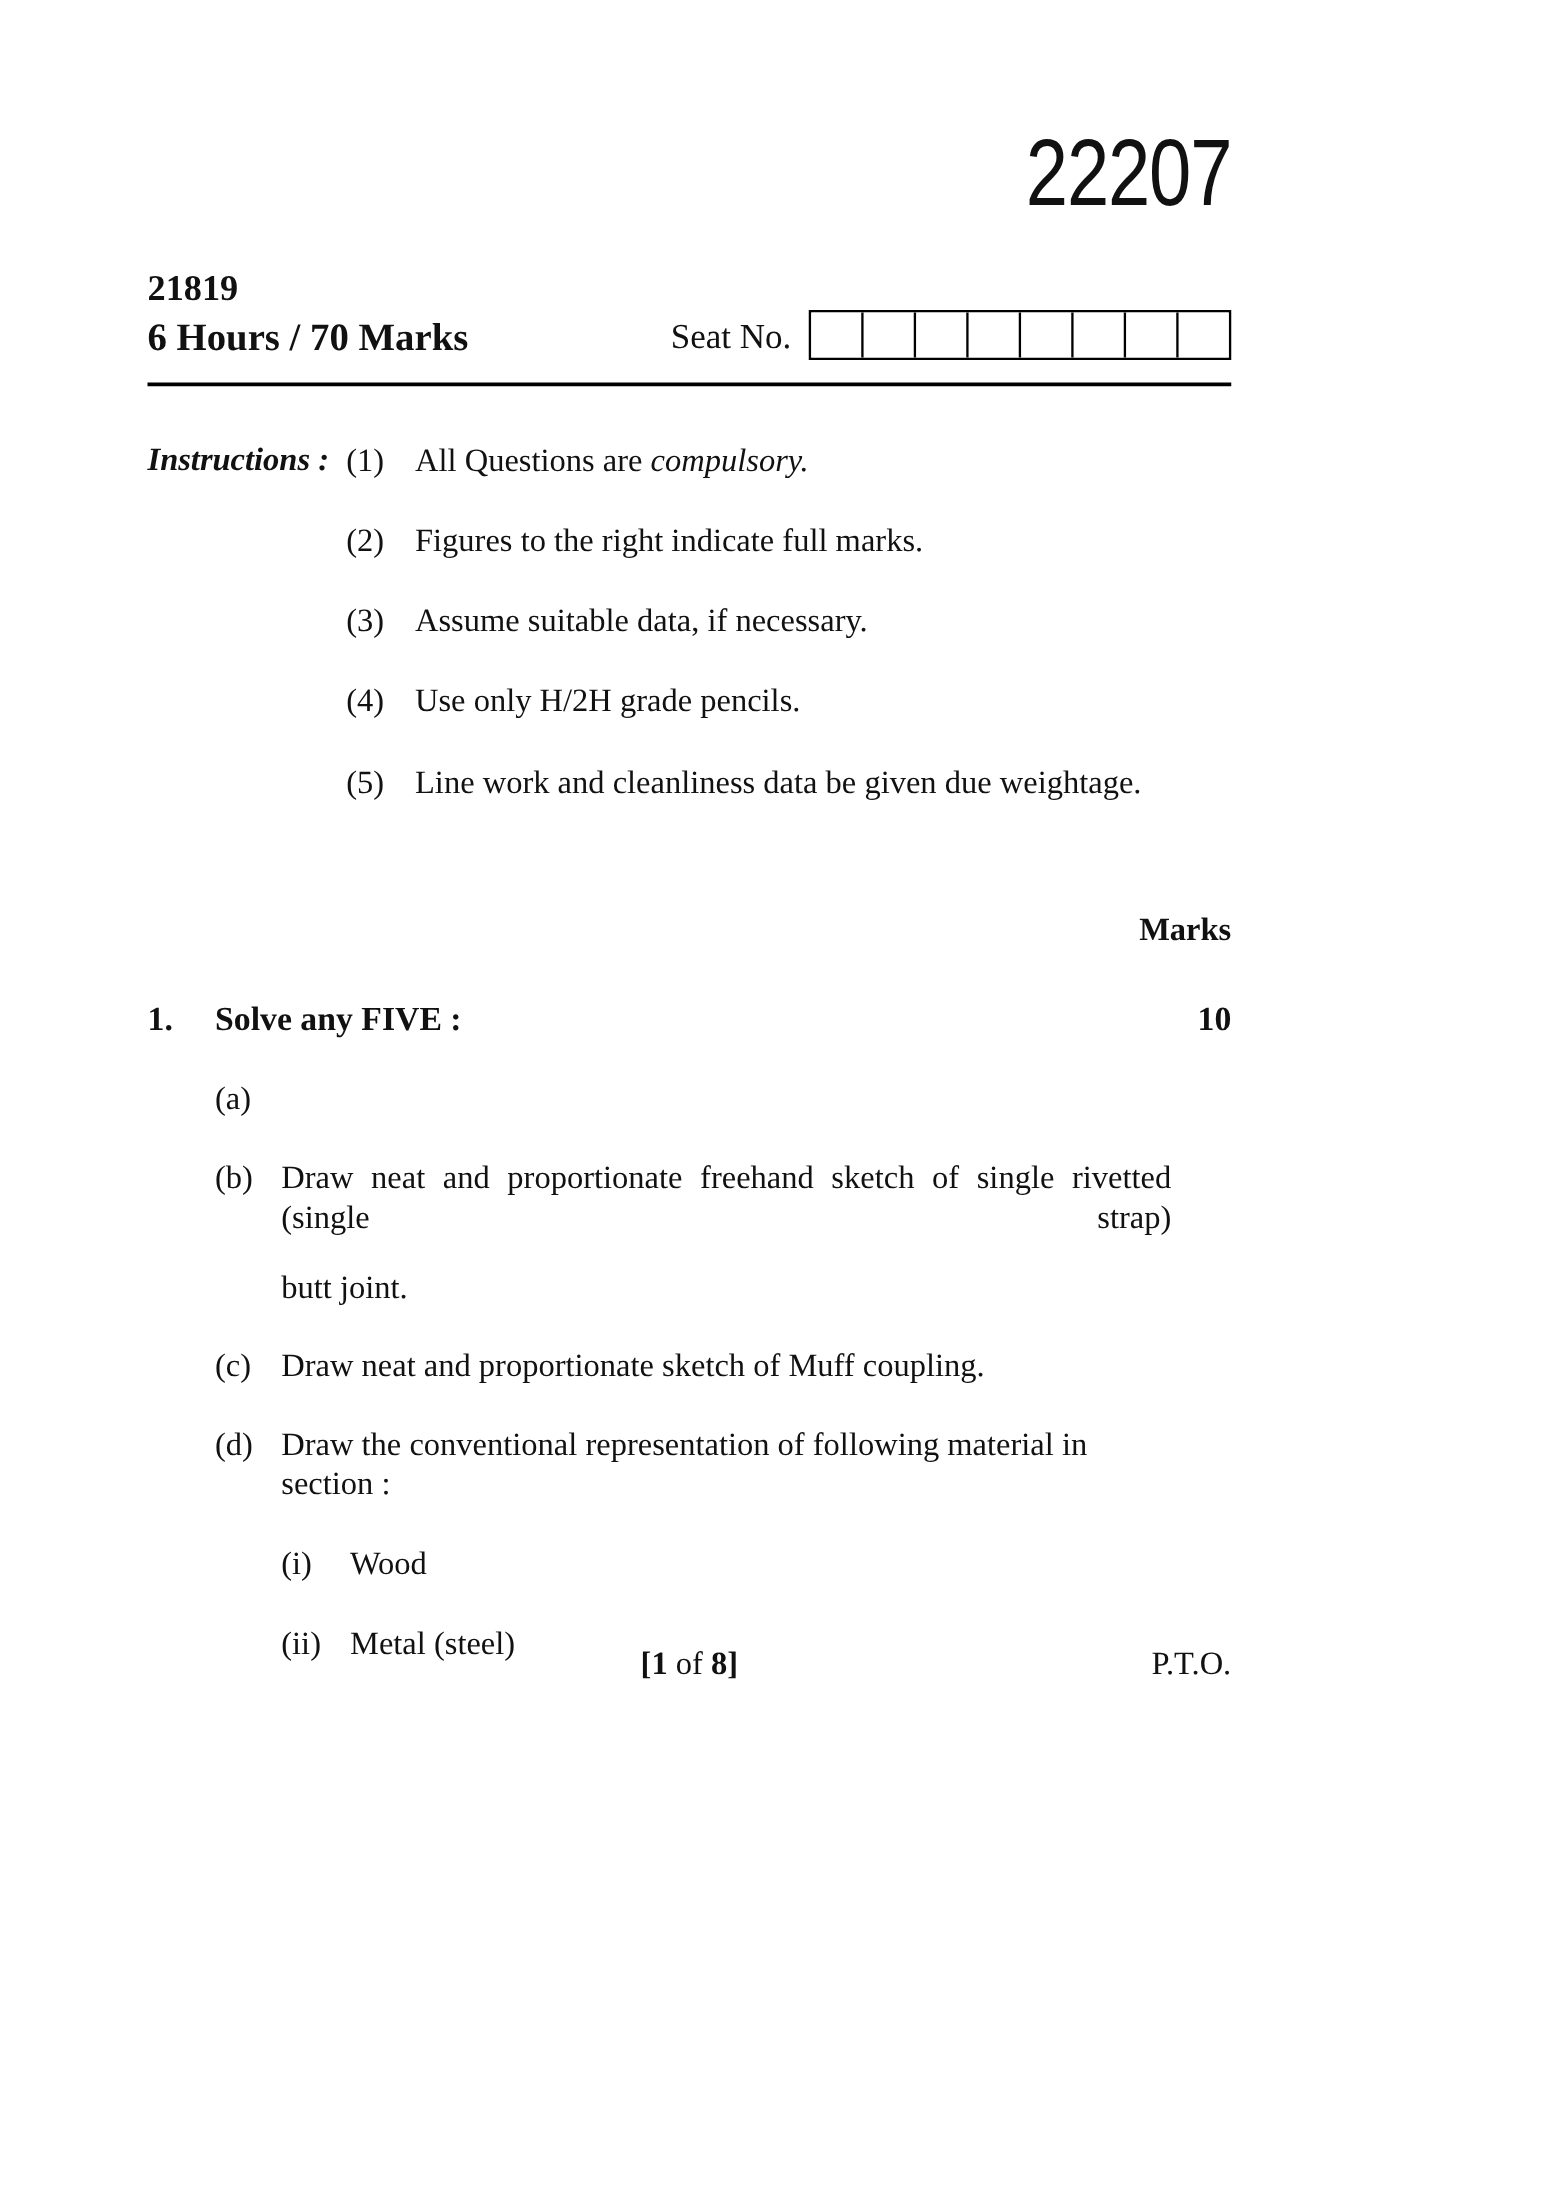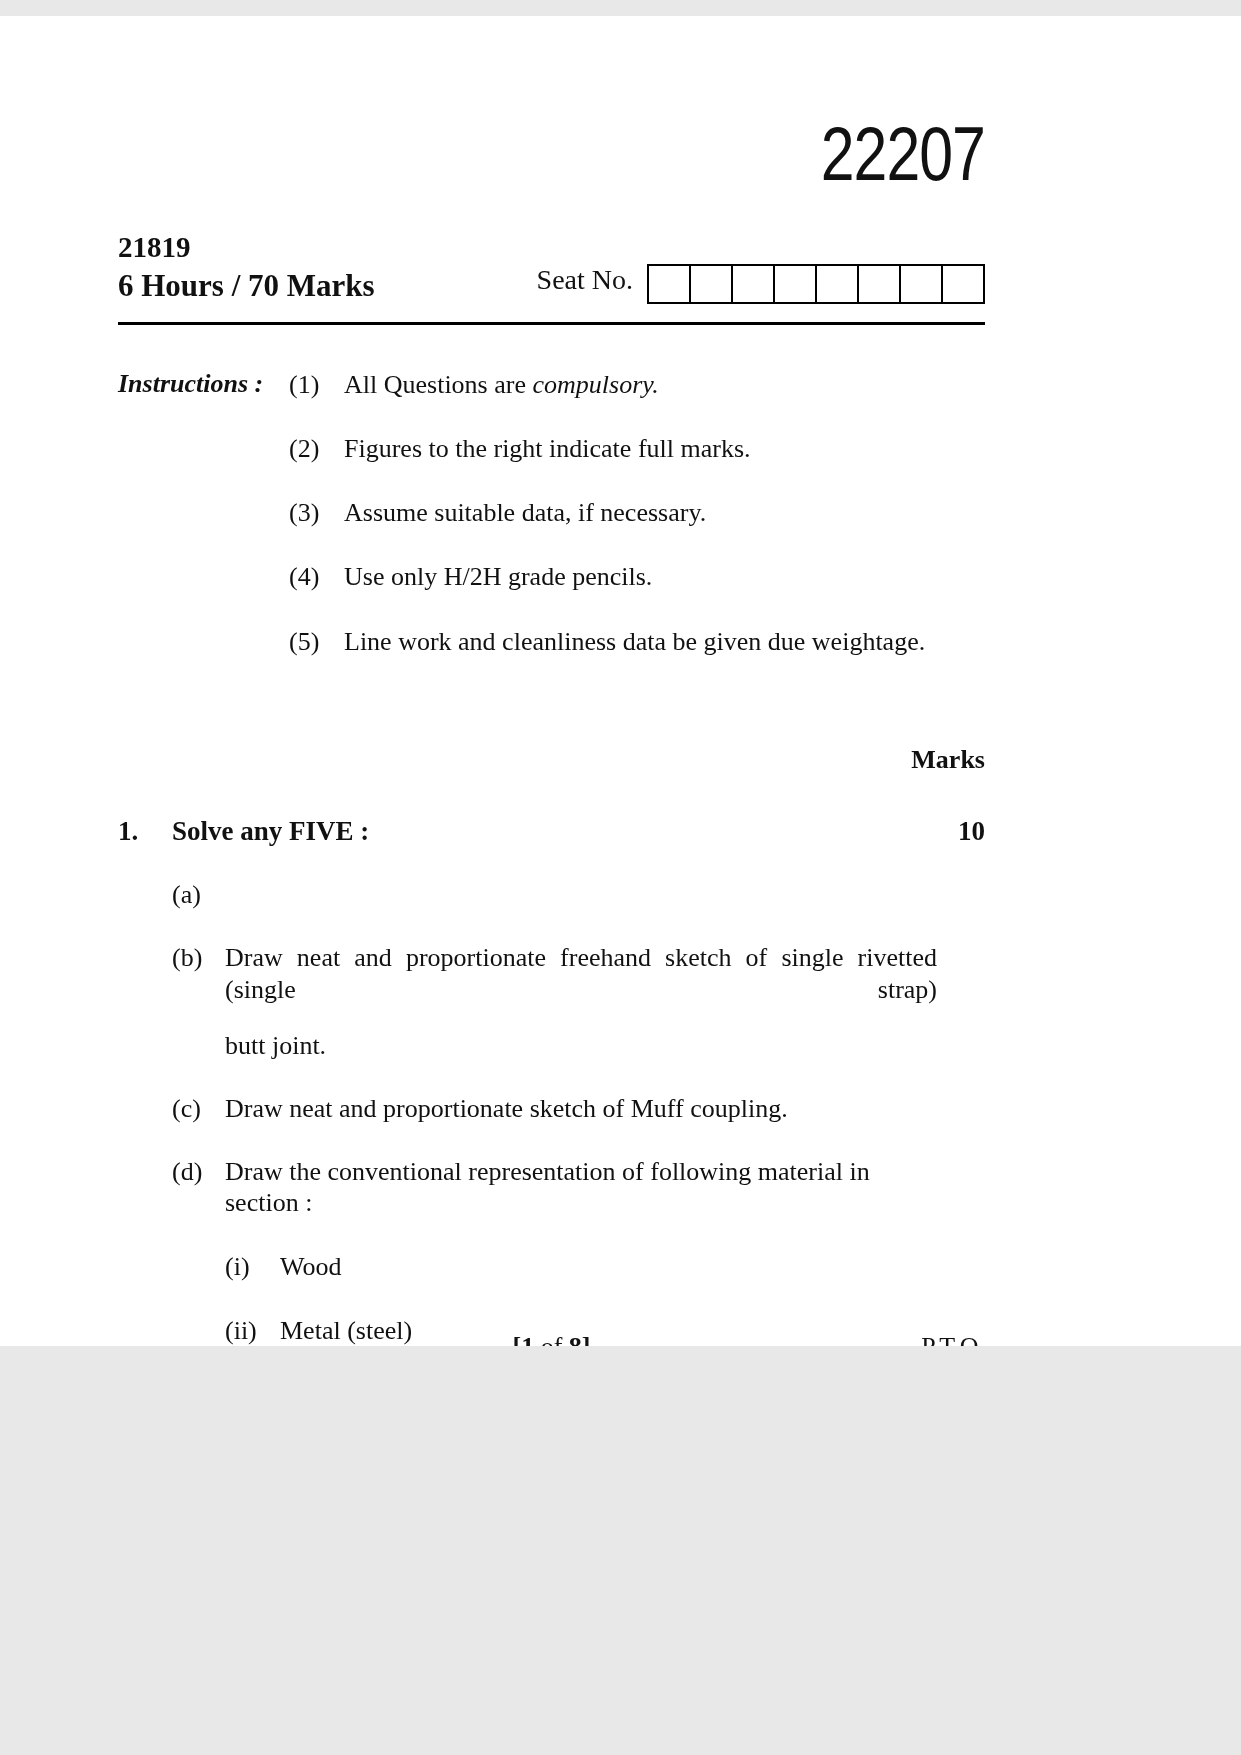--- a/index.html
+++ b/index.html
@@ -1,19 +1,19 @@
 <!DOCTYPE html>
 <html><head>
 <meta charset="utf-8">
 <style>
   html,body { margin:0; padding:0; background:#e8e8e8; }
   .page {
     position:relative;
-    width:1241px; height:1330px;
-    margin:16px auto;
+    width:1241px; height:1755px;
+    margin:0 auto;
     background:#ffffff;
     color:#111;
     font-family:"Liberation Serif", serif;
     overflow:hidden;
   }
   .content { padding:0 256px 0 118px; }
 
   
   .code-row { padding-top:112px; text-align:right; }
   .paper-code {
@@ -25,30 +25,30 @@
     letter-spacing:-1px;
     transform:scale(0.95,1.18);
     transform-origin:right bottom;
   }
 
   
   .header-row { margin-top:36px; display:flex; align-items:flex-end; }
   .header-left { flex:0 0 auto; }
   .exam-code { font-size:29px; font-weight:bold; line-height:1.35; }
   .duration { font-size:31px; font-weight:bold; line-height:1.25; }
-  .seat-area { flex:1; display:flex; justify-content:flex-end; padding-bottom:2px; }
+  .seat-area { flex:1; display:flex; align-items:flex-end; justify-content:flex-end; padding-bottom:2px; }
   .seat-label { font-size:28px; margin-right:14px; padding-bottom:2px; }
   .seat-boxes { display:flex; border:2px solid #000; }
   .seat-cell { width:40px; height:36px; border-right:2px solid #000; background:#fff; }
   .seat-cell:last-child { border-right:none; }
 
   .rule { border:none; border-top:3px solid #000; margin:16px 0 0 0; }
 
   
-  .instructions { margin-top:44px; display:flex; font-size:26px;gap:12px; }
+  .instructions { margin-top:44px; display:flex; font-size:26px; }
   .instr-label { flex:0 0 159px; font-weight:bold; font-style:italic; }
   .instr-items { flex:1; }
   .instr-row { display:flex; margin-bottom:33px; line-height:1.2; }
   .instr-num { flex:0 0 55px; }
   .instr-text { flex:1; }
   .it { font-style:italic; }
 
   .marks-header { margin-top:55px; text-align:right; font-size:26px; font-weight:bold; }
 
   

